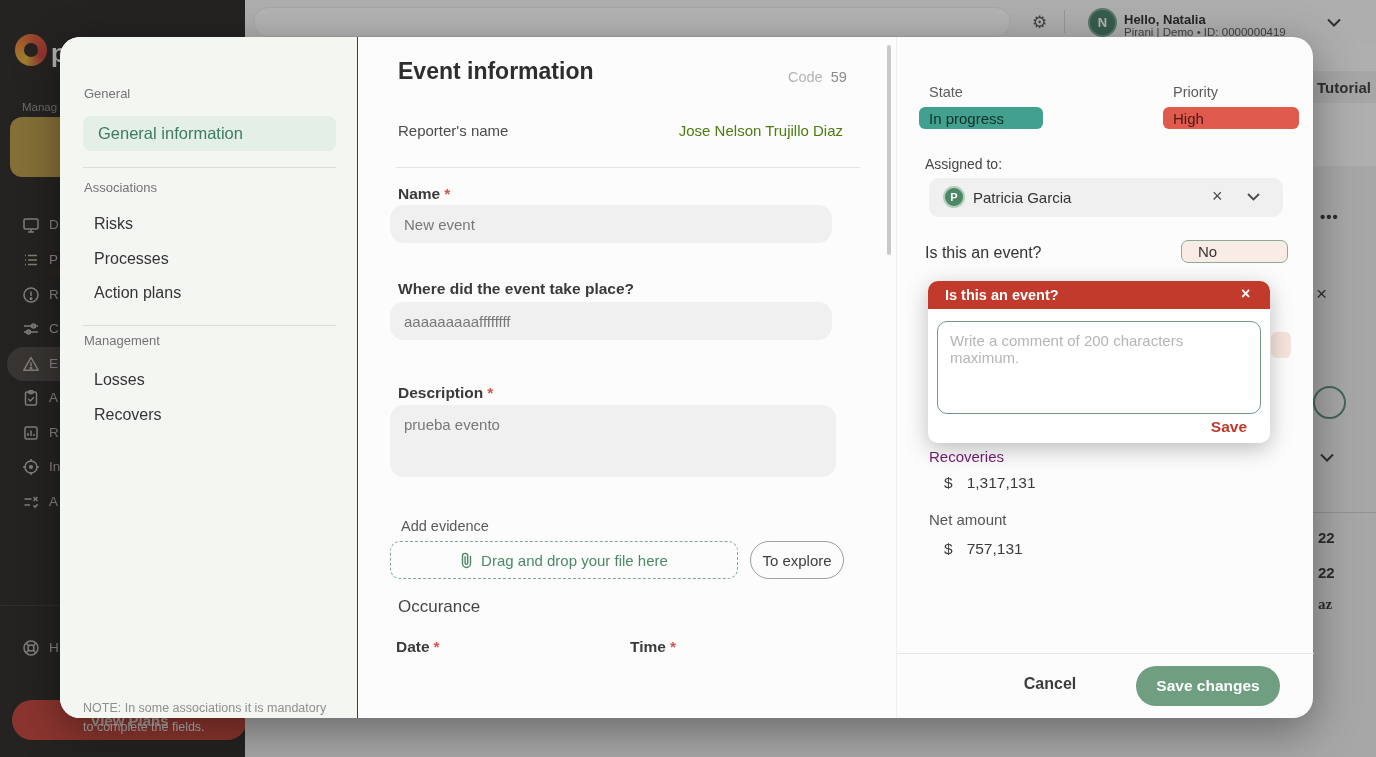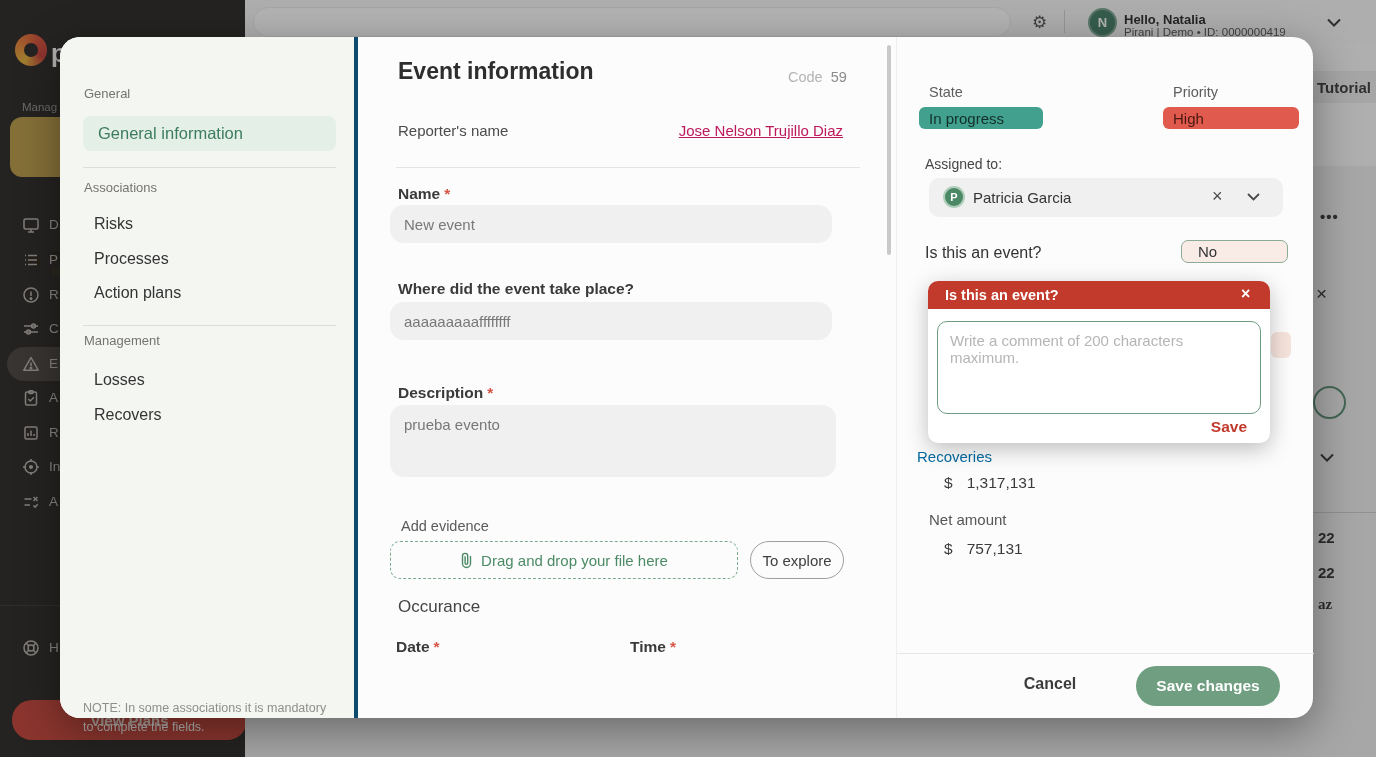--- a/index.html
+++ b/index.html
@@ -47,34 +47,34 @@
   .dw-div{left:1250px;top:512px;width:126px;height:1px;background:#cdcdcd;}
   .dw-f1{left:1318px;top:529px;font-size:15px;font-weight:600;color:#383838;}
   .dw-f2{left:1318px;top:564px;font-size:15px;font-weight:600;color:#383838;}
   .dw-f3{left:1318px;top:596px;font-size:15px;font-weight:600;color:#383838;font-family:Liberation Serif, serif;}
 
   .dim{left:0;top:0;width:1376px;height:757px;background:rgba(18,18,18,0.32);}
 
   
   .modal{left:60px;top:37px;width:1253px;height:681px;background:#fbfcfb;border-radius:20px;
     box-shadow:0 12px 45px rgba(0,0,0,.38);}
-  .m-side{left:0;top:0;width:298px;height:681px;background:#f4f6f2;border-right:4px solid #0c4a6e;border-radius:20px 0 0 20px;}
+  .m-side{left:0;top:0;width:298px;height:681px;background:#f4f6f2;border-right:1px solid #0c4a6e;border-radius:20px 0 0 20px;}
   .ms-sec{left:24px;font-size:13px;color:#757472;}
   .ms-pill{left:23px;top:79px;width:253px;height:35px;background:#e3efe7;border-radius:8px;}
   .ms-pill-lb{left:38px;top:87px;font-size:16.5px;color:#3d7c5e;}
   .ms-item{left:34px;font-size:16px;color:#343434;}
   .ms-div{left:23px;width:253px;height:1px;background:#dddddb;}
   .ms-note{left:23px;top:662px;width:252px;font-size:12.5px;color:#8f8f8d;line-height:1.55;}
 
   .m-main{left:298px;top:0;width:538px;height:681px;}
   .mm-title{left:40px;top:21px;font-size:23px;font-weight:700;color:#2e2e2e;}
   .mm-code{left:430px;top:32px;font-size:14.5px;color:#b3b3b3;}
   .mm-code b{color:#8c8c8c;font-weight:400;margin-left:8px;margin-top:36px;}
   .mm-replbl{left:40px;top:85px;font-size:15px;color:#4b4b4b;}
-  .mm-repval{right:53px;top:85px;font-size:15px;color:#be185d;text-decoration:underline;}
+  .mm-repval{right:53px;top:85px;font-size:15px;color:#4d7c0f;}
   .mm-div{left:38px;top:130px;width:464px;height:1px;background:#e4e4e4;}
   .mm-lbl{font-size:15.5px;font-weight:700;color:#3a3a3a;}
   .req{color:#d65548;font-weight:700;margin-left:4px;}
   .mm-input{left:32px;width:442px;height:38px;background:#f0f0f0;border:none;border-radius:14px;
     padding:0 14px;font-size:15px;color:#787878;outline:none;}
   .mm-ta{left:32px;top:368px;width:446px;height:72px;background:#f0f0f0;border:none;border-radius:14px;
     padding:11px 14px;font-size:15px;color:#787878;resize:none;outline:none;}
   .mm-ev{left:43px;top:481px;font-size:14.5px;color:#5a5a5a;}
   .dropzone{left:32px;top:504px;width:348px;height:38px;border:1.5px dashed #7bab8e;border-radius:10px;
     display:flex;align-items:center;justify-content:center;gap:8px;color:#4c8a66;font-size:15px;}
@@ -92,21 +92,21 @@
   .mr-select{left:32px;top:141px;width:354px;height:39px;background:#f0f0f1;border-radius:10px;}
   .mr-avatar{left:14px;top:8px;width:22px;height:22px;border-radius:50%;background:#4c8766;border:2px solid #afcfbb;
     color:#fff;font-size:11px;font-weight:700;display:flex;align-items:center;justify-content:center;}
   .mr-name{left:44px;top:11px;font-size:15px;color:#333;}
   .mr-x{left:283px;top:8px;font-size:18px;color:#4a4a4a;}
   .mr-chev{left:318px;top:15px;color:#4a4a4a;}
   .mr-isev{left:28px;top:207px;font-size:16px;color:#333;}
   .mr-no{left:284px;top:203px;width:107px;height:23px;background:#f9ece7;border:1.5px solid #8aab94;border-radius:7px;
     font-size:15px;color:#333;display:flex;align-items:center;padding:0 16px;}
   .mr-pinkfrag{left:374px;top:295px;width:20px;height:26px;background:#f6e3dc;border-radius:6px;}
-  .mr-rec{left:20px;top:411px;font-size:15px;color:#0369a1;}
+  .mr-rec{left:32px;top:411px;font-size:15px;color:#701a75;}
   .mr-amt{left:47px;font-size:15.5px;color:#3b3b3b;}
   .mr-amt span{margin-left:14px;}
   .mr-net{left:32px;top:474px;font-size:15px;color:#565656;}
   .mr-fdiv{left:0;top:616px;width:417px;height:1px;background:#e7e7e7;}
   .cancel{left:118px;top:638px;width:70px;font-size:16px;font-weight:600;color:#3c3c3c;text-align:center;}
   .savechanges{left:239px;top:629px;width:144px;height:40px;background:#6f9e81;border:none;border-radius:20px;
     color:#fff;font-size:15.5px;font-weight:700;display:flex;align-items:center;justify-content:center;}
 
   
   .popover{left:928px;top:281px;width:342px;height:162px;background:#fff;border-radius:10px;

